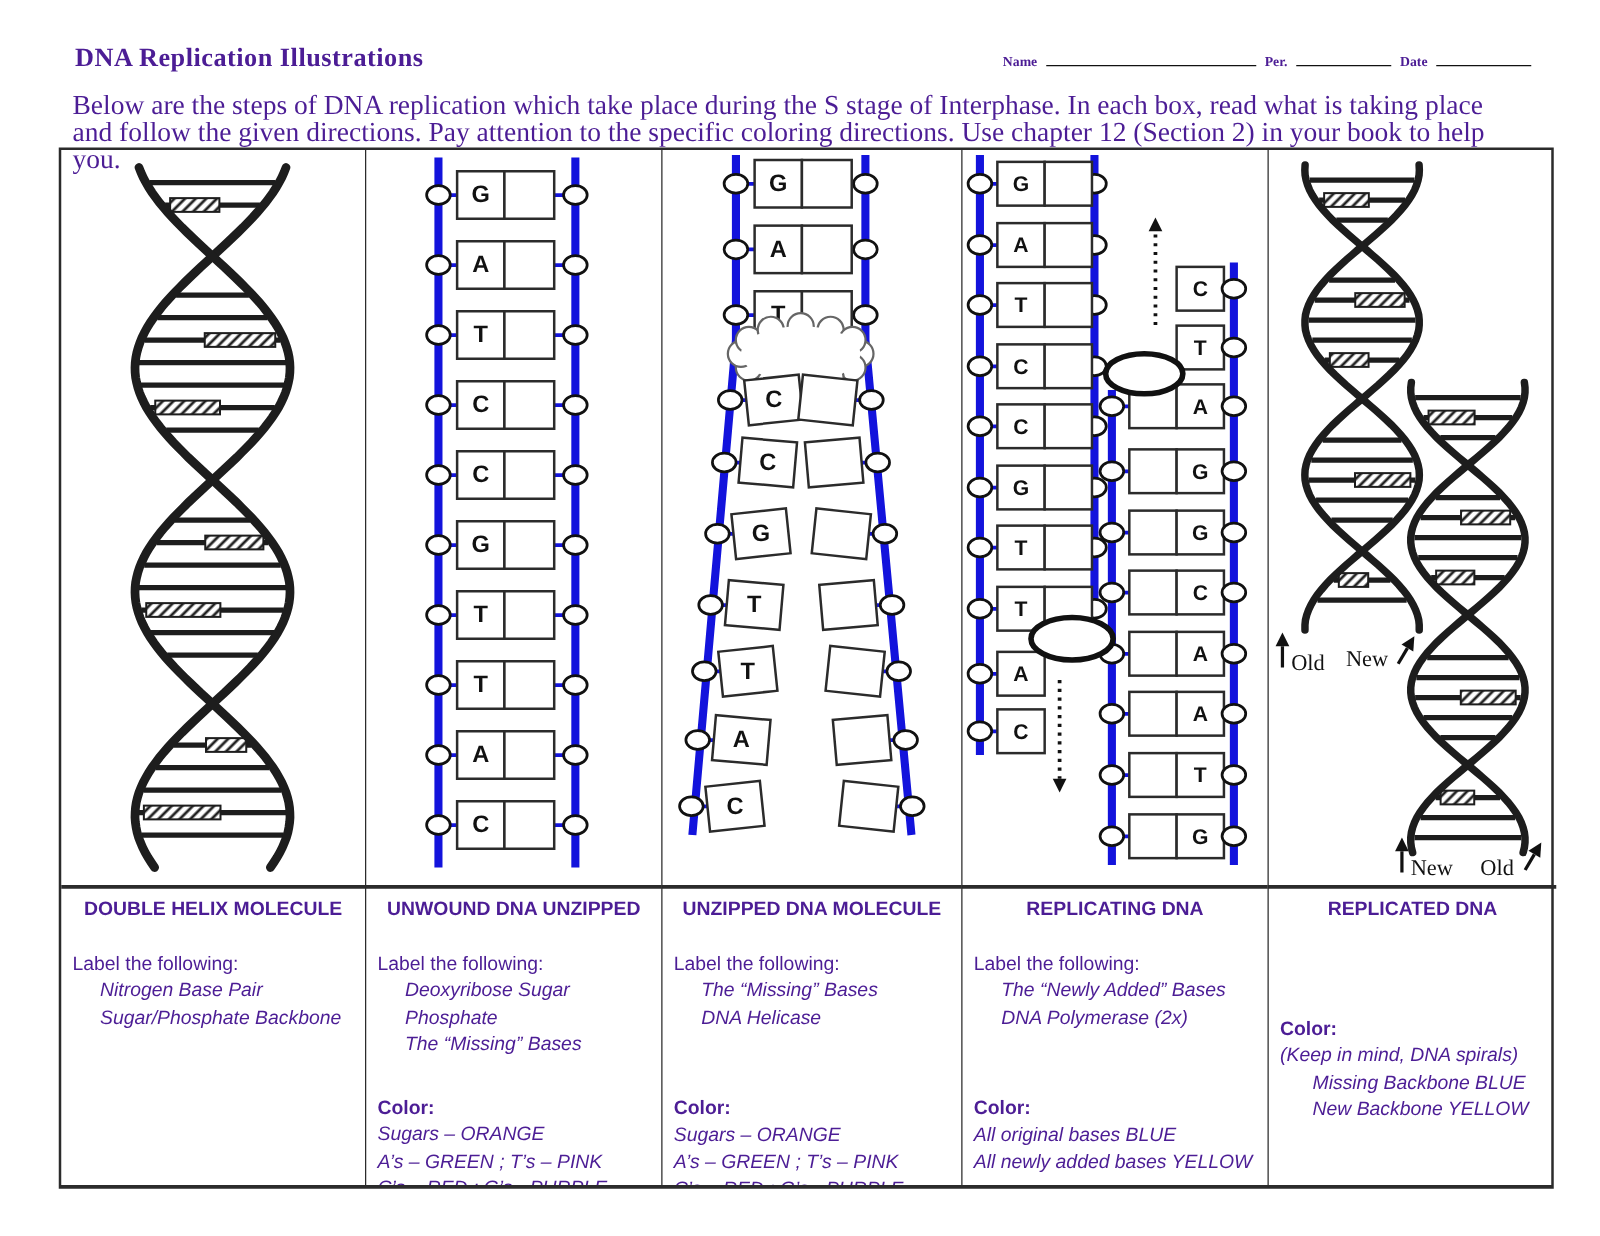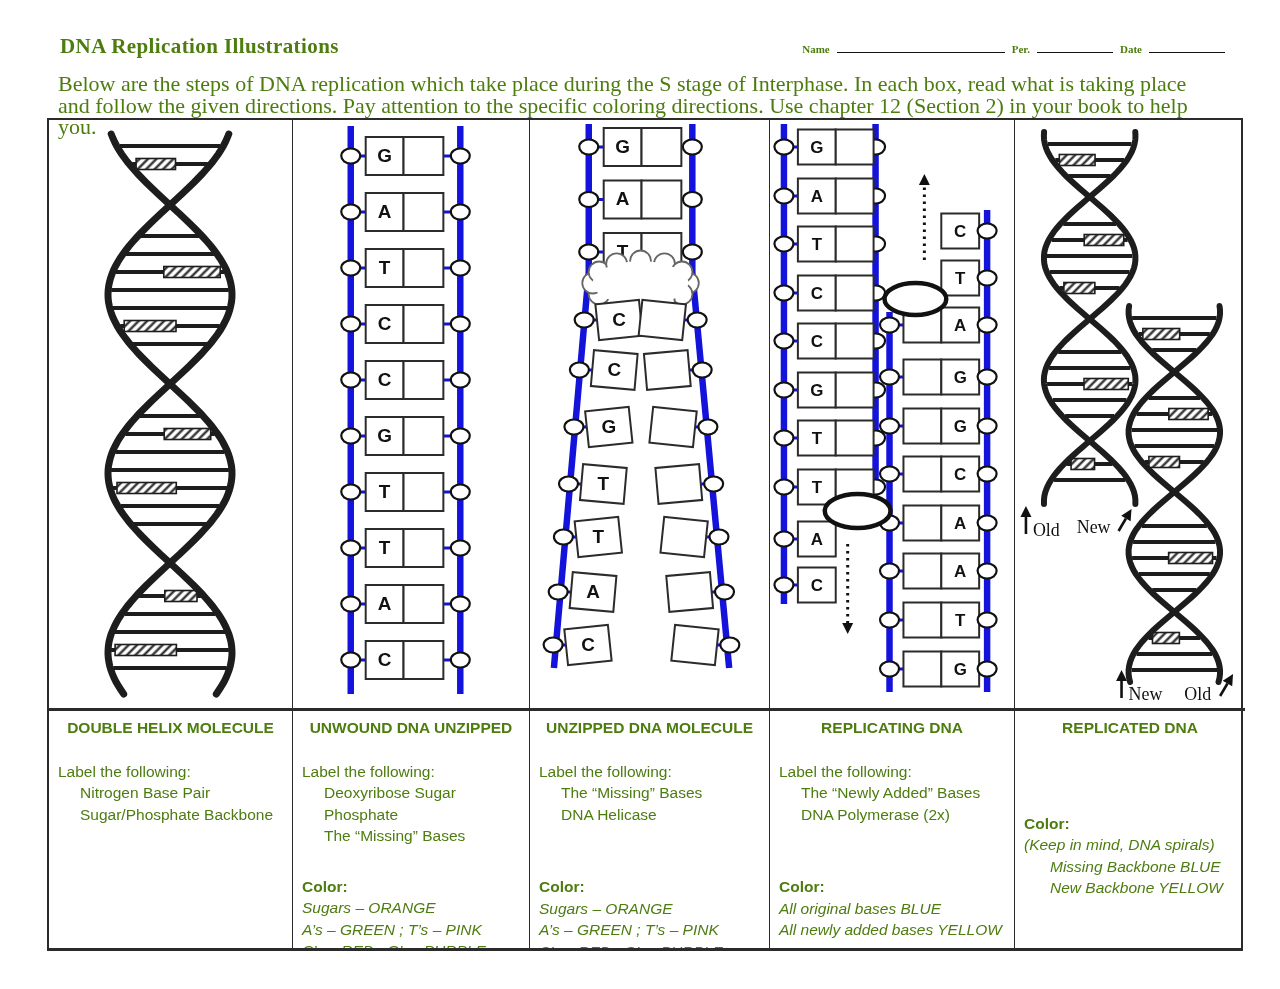--- a/index.html
+++ b/index.html
@@ -1,18 +1,18 @@
 <!DOCTYPE html>
 <html><head>
 <meta charset="utf-8">
 <style>
   * { box-sizing: border-box; margin: 0; padding: 0; }
   html,body { width:1280px; height:989px; background:#fff; }
   .page { position:relative; width:1280px; height:989px; background:#fff; overflow:hidden;
-          font-family:"Liberation Serif", serif; color:#4d7c0f; }
+          font-family:"Liberation Serif", serif; color:#4c1d95; }
 
   
   .header { position:absolute; top:34px; left:60px; width:1165px;
             display:flex; justify-content:space-between; align-items:baseline; }
   .doc-title { font-size:21px; font-weight:bold; letter-spacing:.4px; }
   .fillins { display:flex; align-items:baseline; gap:7px; font-size:11px; font-weight:bold; }
   .blank { display:inline-block; border-bottom:1.7px solid #111; height:14px; }
   .blank.name { width:168px; }
   .blank.short { width:76px; }
 
@@ -28,21 +28,21 @@
   .cell { border-left:1.5px solid #2b2b2b; overflow:hidden; }
   .cell.first { border-left:none; }
   .cell.cap { border-top:3px solid #2b2b2b; }
   .art svg { width:100%; height:100%; display:block; }
 
   
   .cap { font-family:"Liberation Sans", sans-serif; font-size:15.5px; line-height:21.5px;
          padding:6px 9px 4px 9px; }
   .cap-title { text-align:center; font-weight:bold; }
   .lbl-head { font-weight:normal; }
-  .lbl-item { padding-left:22px; }
+  .lbl-item { font-style:italic; padding-left:22px; }
   .color-head { font-weight:bold; }
   .color-line { font-style:italic; }
   .color-line.ind { padding-left:26px; }
   .mt-label { margin-top:22px; }
   .mt-color2 { margin-top:29px; }
   .mt-color3 { margin-top:51px; }
   .mt-color1 { margin-top:55px; }
   .mt-color5 { margin-top:74px; }
   .c1color i { font-style:italic; }
 </style>

